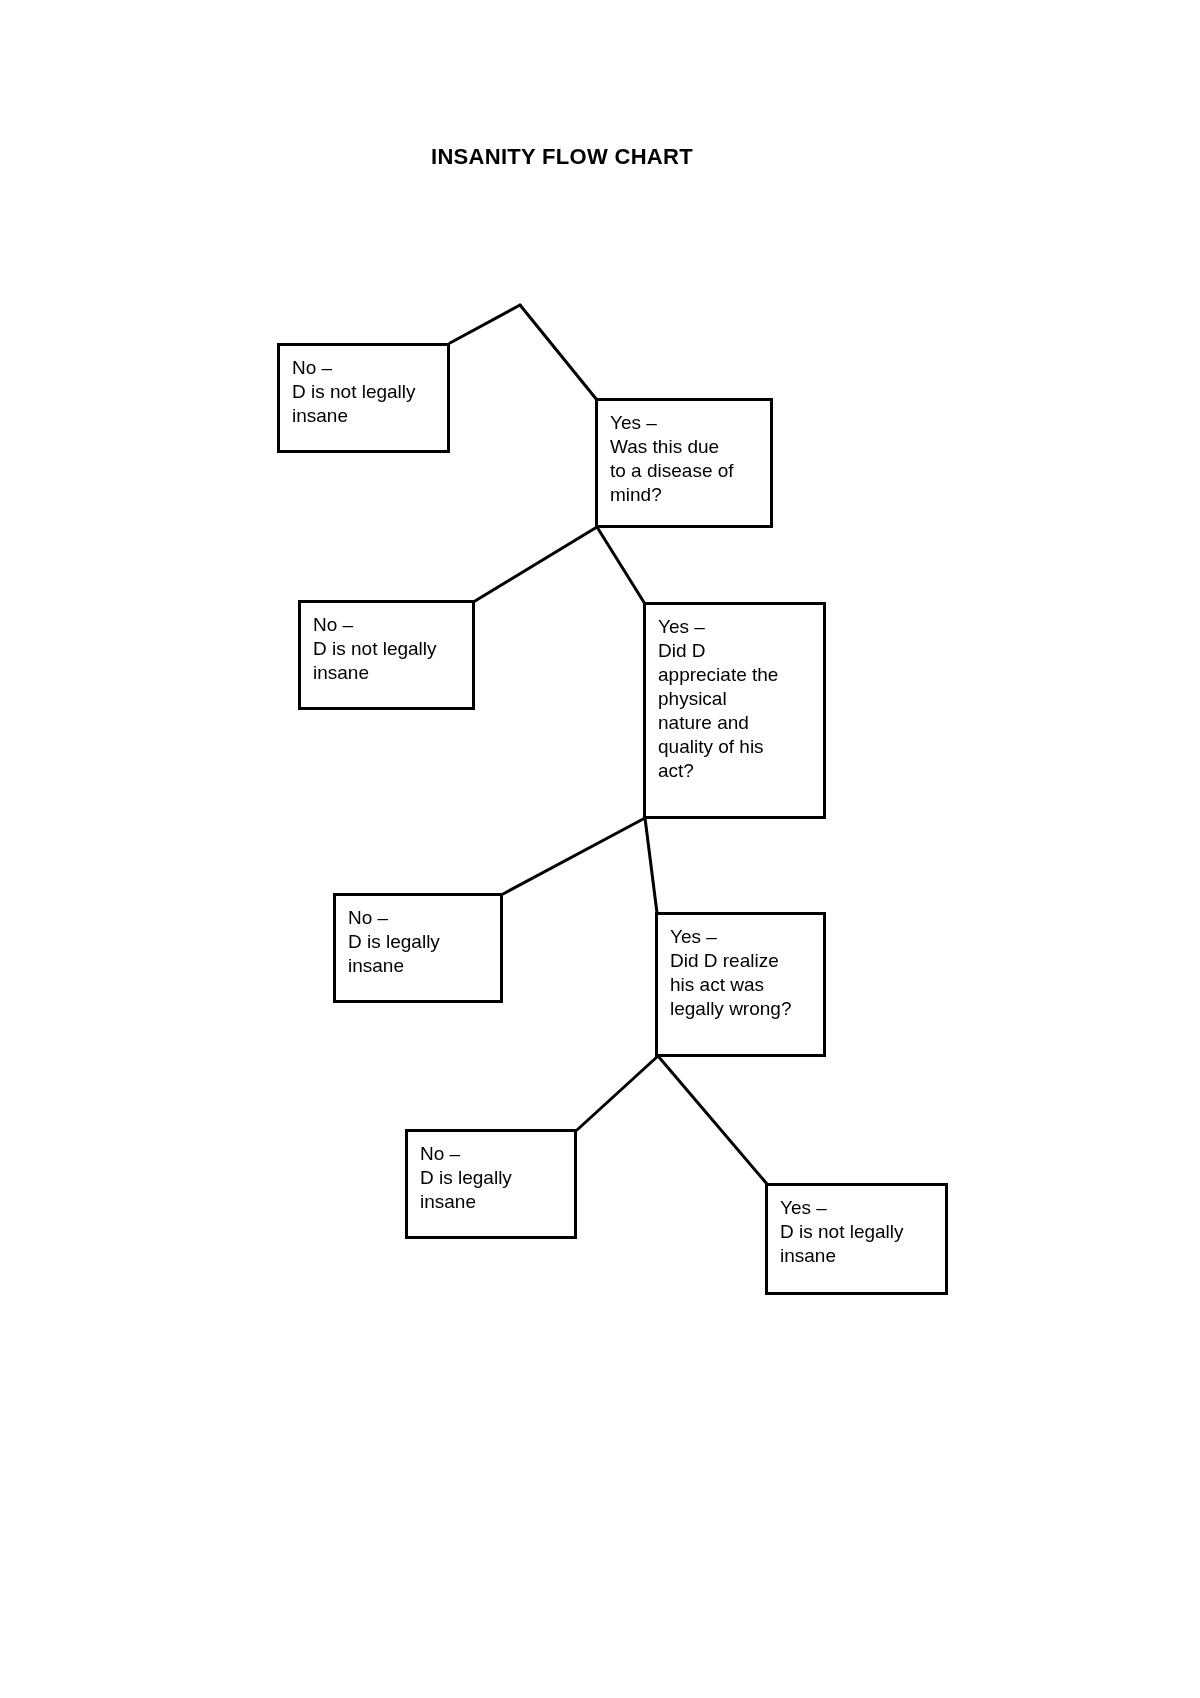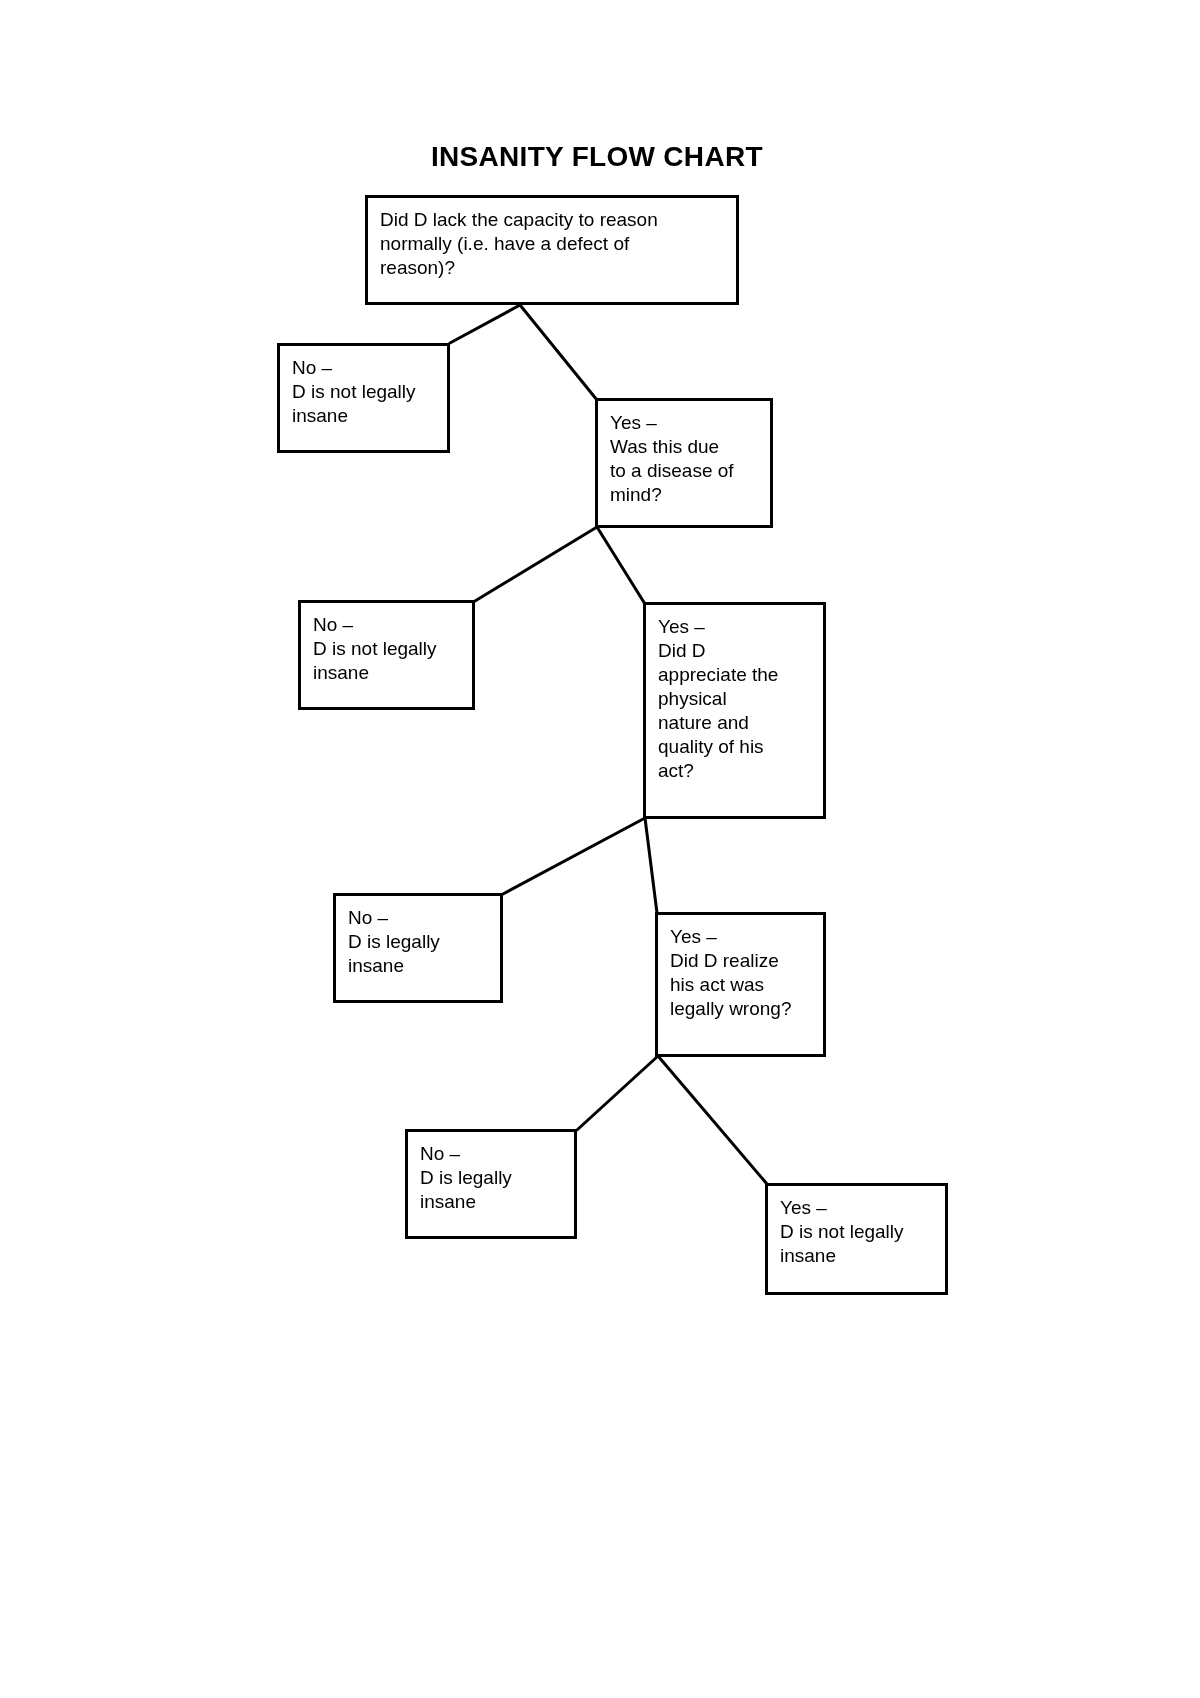--- a/index.html
+++ b/index.html
@@ -14,21 +14,21 @@
     background: #ffffff;
     overflow: hidden;
     font-family: "Liberation Sans", sans-serif;
     color: #000000;
   }
   .title {
     position: absolute;
     left: 431px;
     top: 144px;
     font-weight: bold;
-    font-size: 28px;
+    font-size: 22px;
     line-height: 26px;
     letter-spacing: 0.3px;
     white-space: pre;
   }
   .edges {
     position: absolute;
     left: 0;
     top: 0;
   }
   .edges line {
@@ -67,23 +67,20 @@
     <line x1="520" y1="305" x2="450" y2="343"></line>
     <line x1="520" y1="305" x2="597" y2="400"></line>
     <line x1="597" y1="527" x2="475" y2="601"></line>
     <line x1="597" y1="527" x2="645" y2="604"></line>
     <line x1="645" y1="818" x2="503" y2="894"></line>
     <line x1="645" y1="818" x2="657" y2="913"></line>
     <line x1="658" y1="1056" x2="577" y2="1130"></line>
     <line x1="658" y1="1056" x2="767" y2="1184"></line>
   </svg>
 
-  <div class="node n0">Did D lack the capacity to reason
-normally (i.e. have a defect of
-reason)?</div>
 
   <div class="node n1">No –
 D is not legally
 insane</div>
 
   <div class="node n2">Yes –
 Was this due
 to a disease of
 mind?</div>
 

